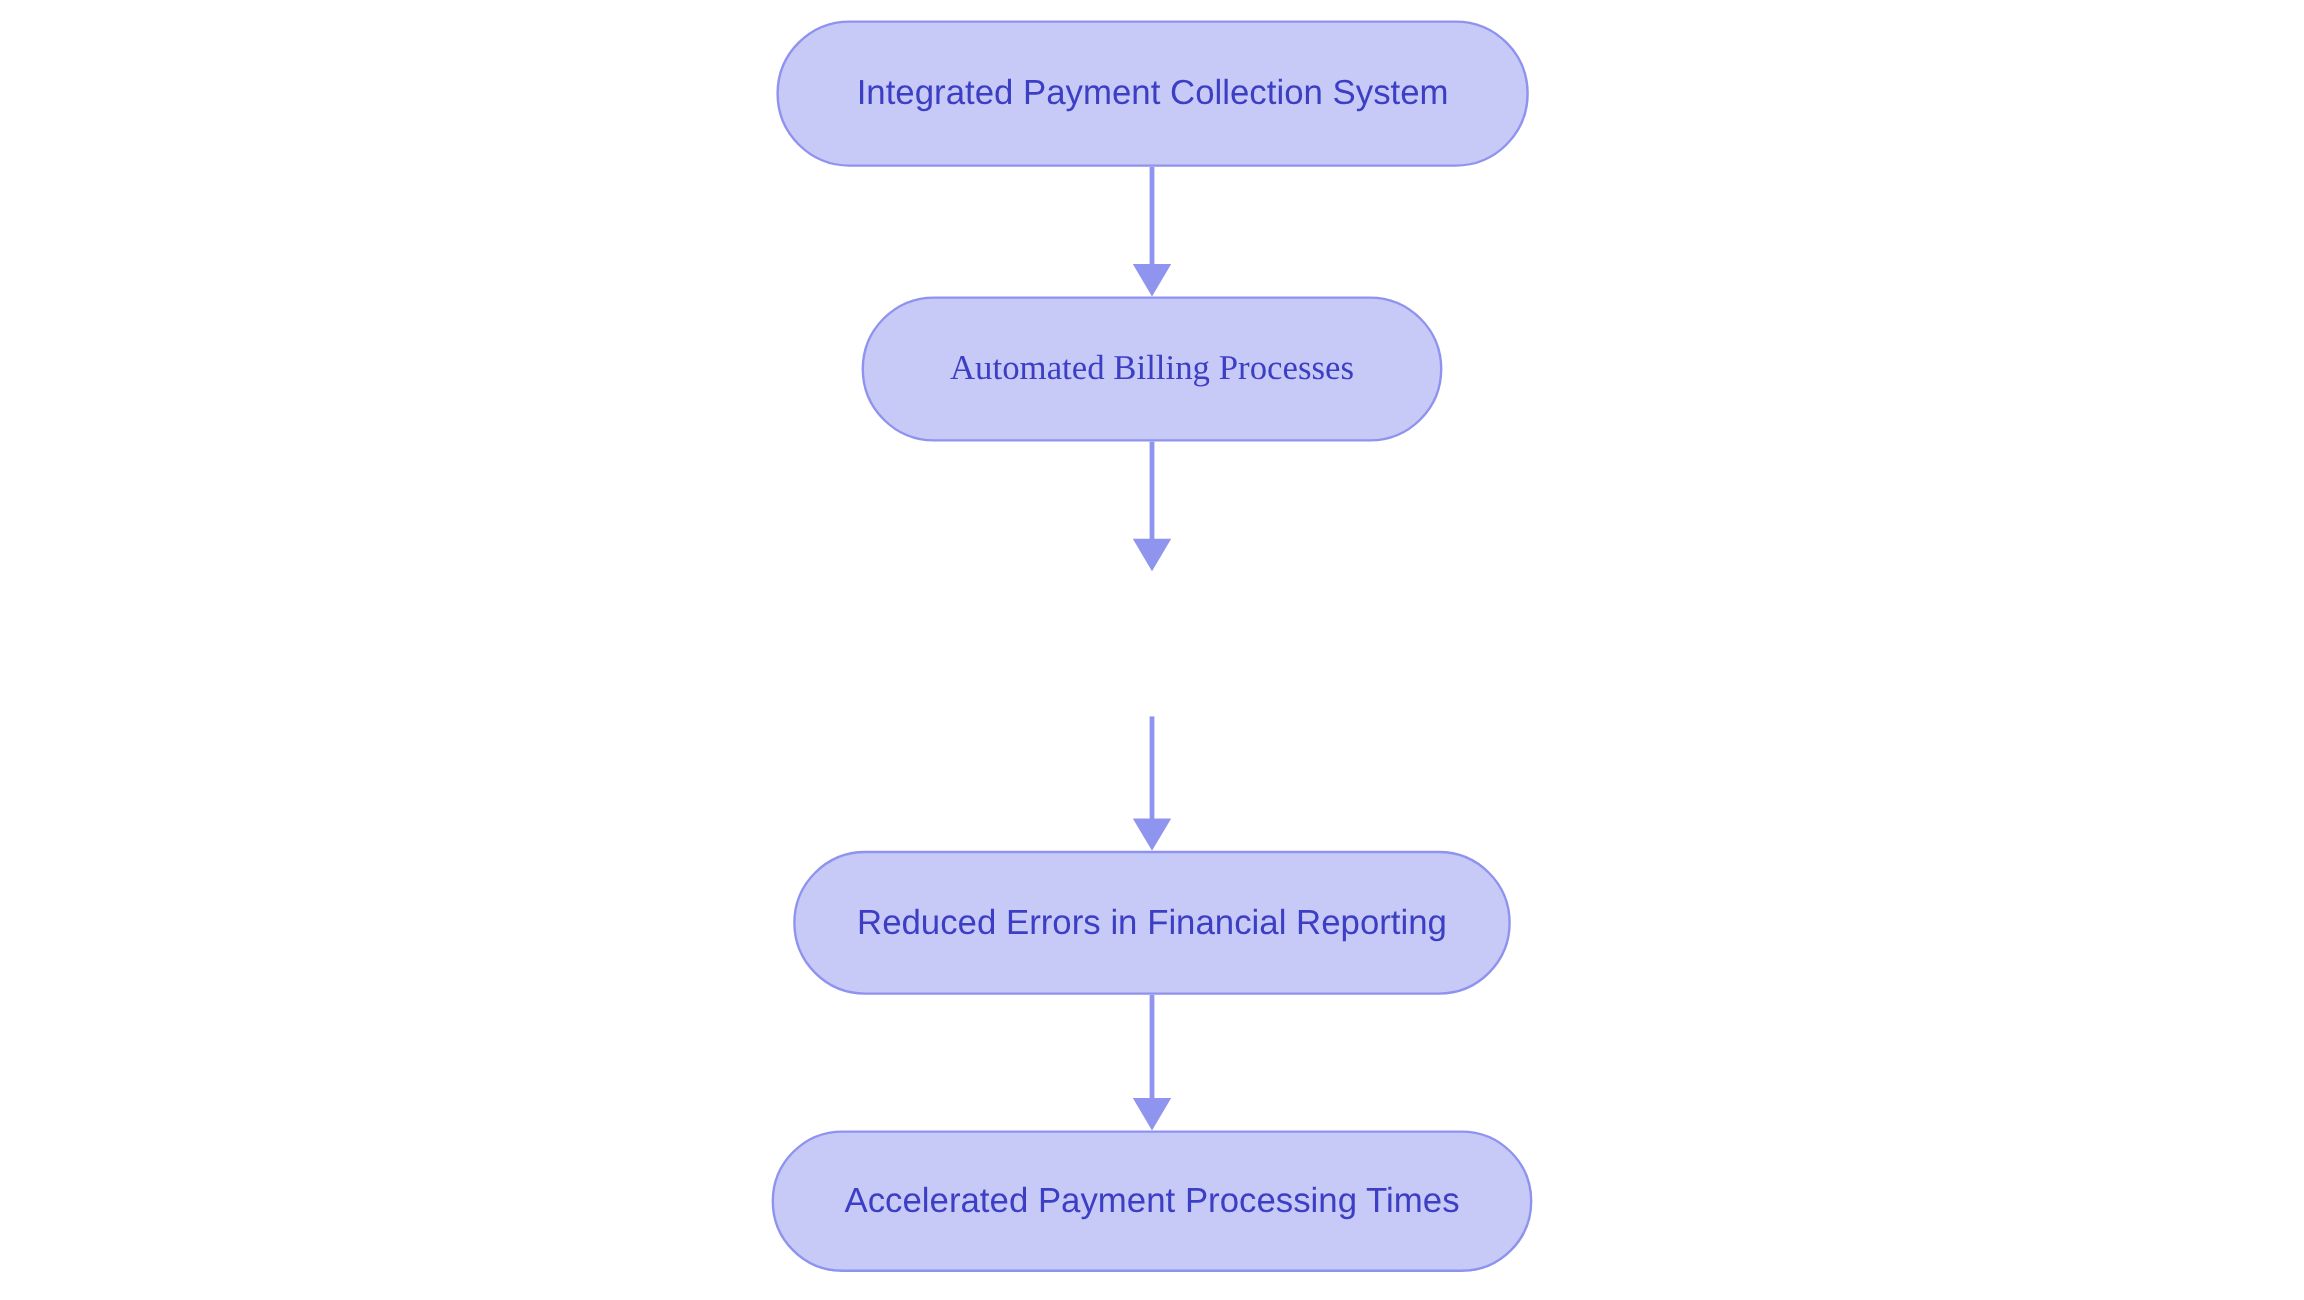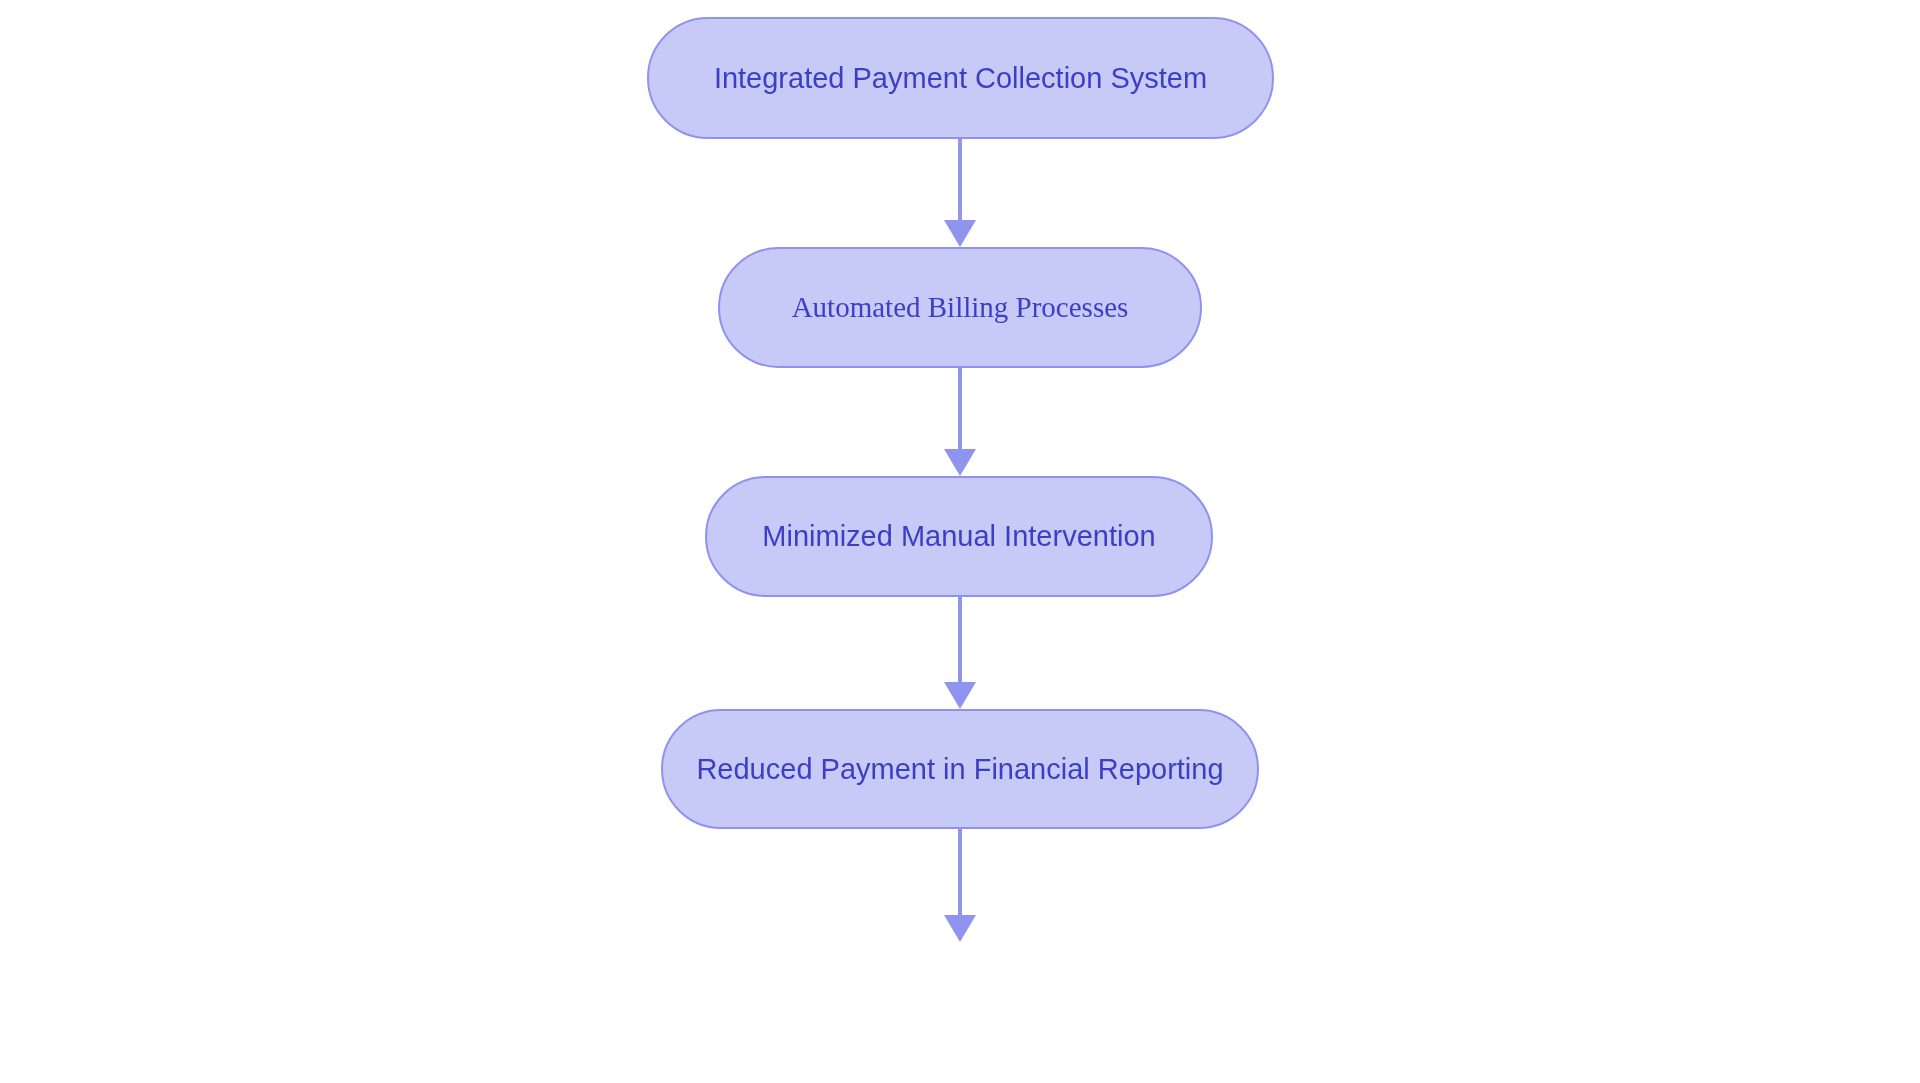--- a/index.html
+++ b/index.html
@@ -63,28 +63,28 @@
   <div class="arrow-line" style="left:958px; top:139px; height:83px;"></div>
   <div class="arrow-head" style="left:944px; top:220px;"></div>
 
   <div class="flow-node" style="left:718px; top:247px; width:484px; height:121px;font-family:Liberation Serif, serif;">
     <span>Automated Billing Processes</span>
   </div>
 
   <div class="arrow-line" style="left:958px; top:368px; height:82px;"></div>
   <div class="arrow-head" style="left:944px; top:449px;"></div>
 
-  <div class="flow-node" style="left:705px; top:476px; width:508px; height:121px;">
-    <span>Minimized Manual Intervention</span>
-  </div>
 
   <div class="arrow-line" style="left:958px; top:597px; height:86px;"></div>
   <div class="arrow-head" style="left:944px; top:682px;"></div>
 
   <div class="flow-node" style="left:661px; top:709px; width:598px; height:120px;">
-    <span>Reduced Payment in Financial Reporting</span>
+    <span>Reduced Errors in Financial Reporting</span>
   </div>
 
   <div class="arrow-line" style="left:958px; top:829px; height:87px;"></div>
   <div class="arrow-head" style="left:944px; top:915px;"></div>
 
+  <div class="flow-node" style="left:643px; top:942px; width:634px; height:118px;">
+    <span>Accelerated Payment Processing Times</span>
+  </div>
 
 </div>
 
 </body></html>

